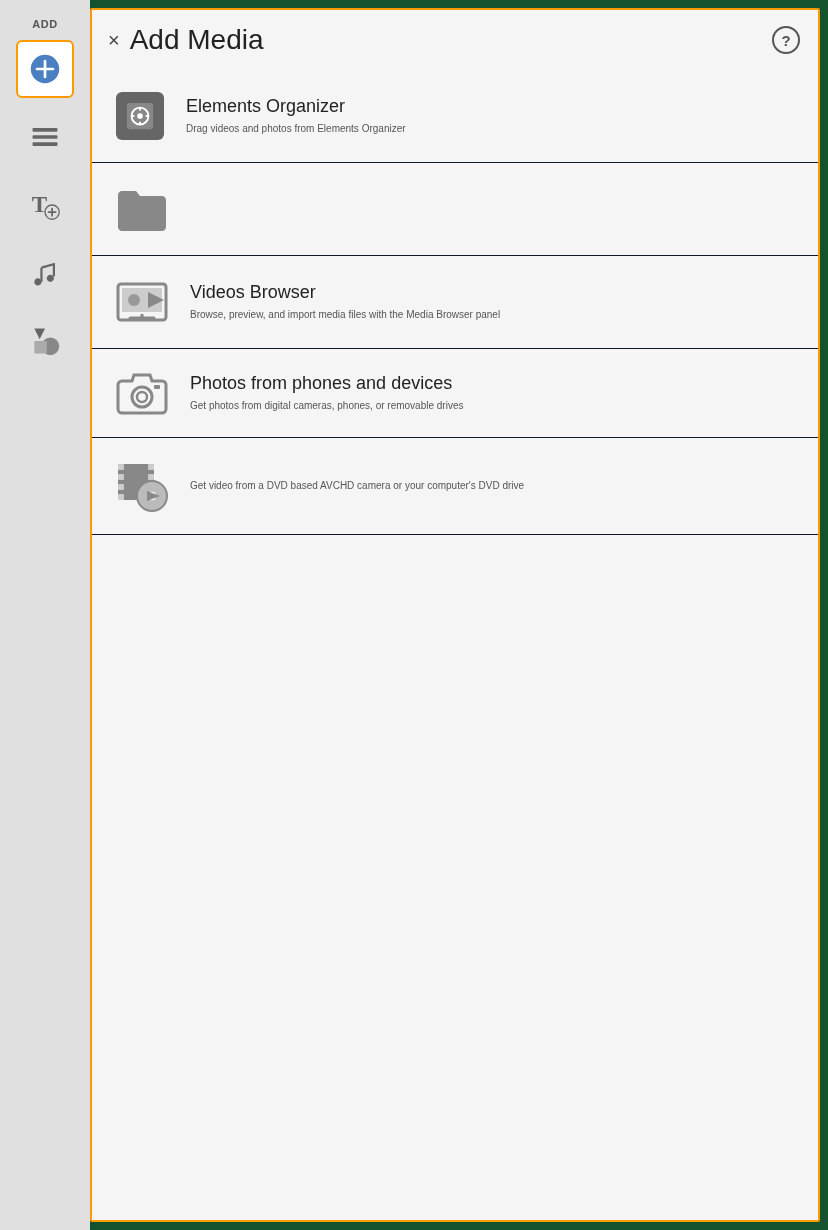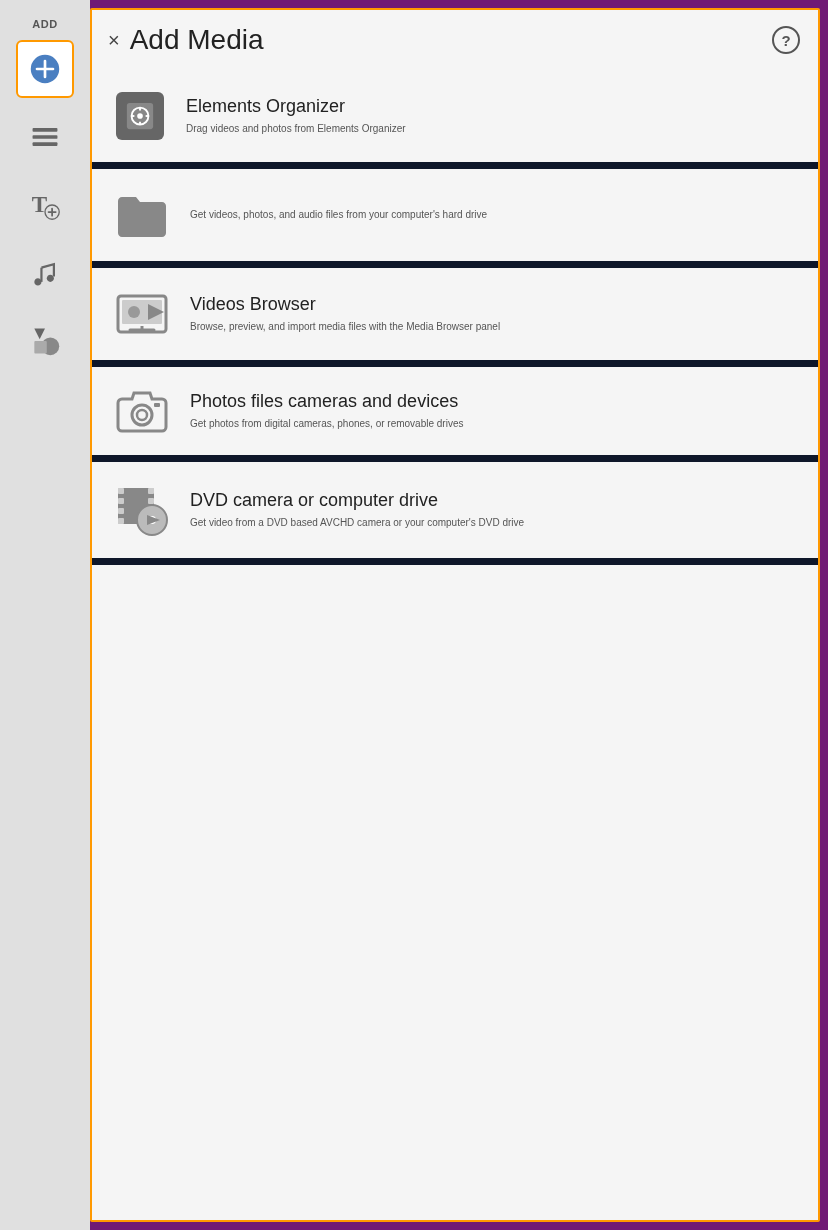--- a/index.html
+++ b/index.html
@@ -10,21 +10,21 @@
       min-height: 1230px;
       display: flex;
       align-items: flex-start;
       justify-content: flex-start;
     }
 
     .outer-wrapper {
       display: flex;
       width: 828px;
       min-height: 1230px;
-      background: #701a75;
+      background: #14532d;
     }
 
     
     .sidebar {
       width: 90px;
       background: #e0e0e0;
       display: flex;
       flex-direction: column;
       align-items: center;
       padding-top: 18px;
@@ -129,21 +129,21 @@
     
     .menu-list {
       flex: 1;
       overflow-y: auto;
     }
 
     .menu-item {
       display: flex;
       align-items: center;
       padding: 22px 24px;
-      border-bottom: 7px solid #0f172a;
+      border-bottom: 1px solid #0f172a;
       cursor: pointer;
       background: #f5f5f5;
       gap: 22px;
     }
 
     .menu-item-icon {
       flex-shrink: 0;
       width: 52px;
       display: flex;
       align-items: center;
@@ -259,21 +259,20 @@
         </div>
       </div>
 
       <div class="menu-item">
         <div class="menu-item-icon">
           <svg viewBox="0 0 52 48" width="52" height="48" fill="none" xmlns="http://www.w3.org/2000/svg">
             <path d="M2 10 C2 8 3.8 6 6 6 L20 6 L24 11 L46 11 C48.2 11 50 12.8 50 15 L50 42 C50 44.2 48.2 46 46 46 L6 46 C3.8 46 2 44.2 2 42 Z" fill="#888"></path>
           </svg>
         </div>
         <div class="menu-item-text">
-          <div class="menu-item-desc">Get videos, photos, and audio files from your computer's hard drive</div>
         </div>
       </div>
 
       <div class="menu-item">
         <div class="menu-item-icon">
           <svg viewBox="0 0 52 48" width="52" height="48" fill="none" xmlns="http://www.w3.org/2000/svg">
             <rect x="2" y="6" width="48" height="36" rx="3" fill="none" stroke="#888" stroke-width="3"></rect>
             <rect x="6" y="10" width="40" height="24" rx="1" fill="#ccc"></rect>
             <circle cx="18" cy="22" r="6" fill="#999"></circle>
             <polygon points="32,14 48,22 32,30" fill="#888"></polygon>
@@ -290,21 +289,21 @@
       <div class="menu-item">
         <div class="menu-item-icon">
           <svg viewBox="0 0 52 44" width="52" height="44" fill="none" xmlns="http://www.w3.org/2000/svg">
             <path d="M18 4 L16 10 L6 10 C3.8 10 2 11.8 2 14 L2 38 C2 40.2 3.8 42 6 42 L46 42 C48.2 42 50 40.2 50 38 L50 14 C50 11.8 48.2 10 46 10 L36 10 L34 4 Z" fill="none" stroke="#888" stroke-width="3"></path>
             <circle cx="26" cy="26" r="10" fill="none" stroke="#888" stroke-width="3"></circle>
             <circle cx="26" cy="26" r="5" fill="none" stroke="#888" stroke-width="2.5"></circle>
             <rect x="38" y="14" width="6" height="4" rx="1" fill="#888"></rect>
           </svg>
         </div>
         <div class="menu-item-text">
-          <div class="menu-item-title">Photos files cameras and devices</div>
+          <div class="menu-item-title">Photos from phones and devices</div>
           <div class="menu-item-desc">Get photos from digital cameras, phones, or removable drives</div>
         </div>
       </div>
 
 
       <div class="menu-item">
         <div class="menu-item-icon">
           <svg viewBox="0 0 52 52" width="52" height="52" fill="none" xmlns="http://www.w3.org/2000/svg">
 
             <rect x="2" y="4" width="36" height="36" rx="2" fill="#888"></rect>
@@ -318,20 +317,19 @@
             <rect x="32" y="34" width="6" height="6" rx="1" fill="#ccc"></rect>
 
             <circle cx="36" cy="36" r="15" fill="#bbb" stroke="#888" stroke-width="2"></circle>
             <circle cx="36" cy="36" r="4" fill="white"></circle>
             <circle cx="36" cy="36" r="2" fill="#888"></circle>
 
             <polygon points="31,31 44,36 31,41" fill="#888"></polygon>
           </svg>
         </div>
         <div class="menu-item-text">
-          <div class="menu-item-title">DVD camera or computer drive</div>
           <div class="menu-item-desc">Get video from a DVD based AVCHD camera or your computer's DVD drive</div>
         </div>
       </div>
 
     </div>
   </div>
 </div>
 
 </body></html>

